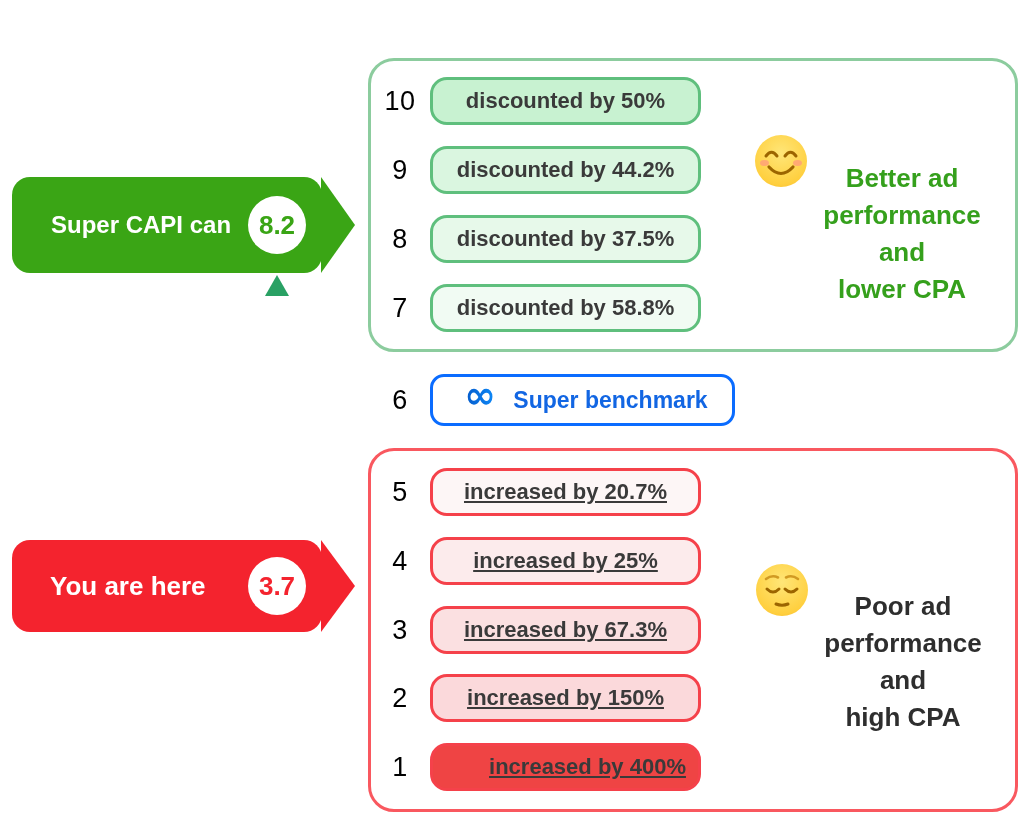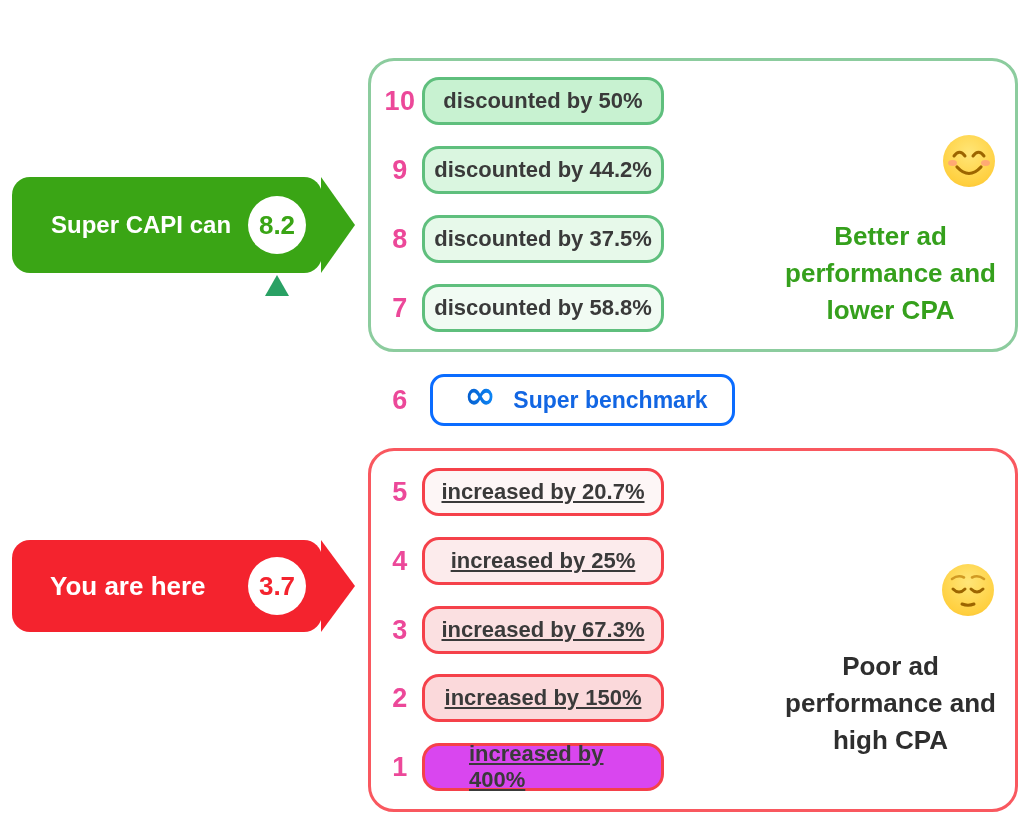--- a/index.html
+++ b/index.html
@@ -10,46 +10,46 @@
   * { box-sizing:border-box; }
 
   
   .section-box { position:absolute; border-radius:26px; background:transparent; }
   .green-box { left:368px; top:58px;  width:650px; height:294px; border:3px solid #8ccc9e; }
   .red-box   { left:368px; top:448px; width:650px; height:364px; border:3px solid #f9585f; }
 
   
   .score-row { position:absolute; left:378px; height:48px; display:flex; align-items:center; }
   .row-num {
-    width:44px; text-align:center; font-size:27px; font-weight:700;
-    color:#ec4899; letter-spacing:0.5px;
+    width:44px; text-align:center; font-size:27px; font-weight:400;
+    color:#000000; letter-spacing:0.5px;
   }
   .pill {
-    width:242px; height:48px; border-radius:17px;
+    width:271px; height:48px; margin-left:8px; border-radius:17px;
     display:flex; align-items:center; justify-content:center;
     font-size:22px; font-weight:600; color:#3a3a3a;
   }
   .pill.g { border:3px solid #5fbf7d; }
   .pill.r { border:3px solid #f5414a;text-decoration:underline; }
 
   .g0 { top:77px; }  .g1 { top:146px; } .g2 { top:215px; } .g3 { top:284px; }
   .r0 { top:468px; } .r1 { top:537px; } .r2 { top:606px; } .r3 { top:674px; } .r4 { top:743px; }
 
   
   .bench-row { position:absolute; left:378px; top:374px; height:52px; display:flex; align-items:center; }
   .bench-pill {
     width:305px; height:52px; margin-left:8px; border-radius:14px;
     border:3px solid #0a6cff; display:flex; align-items:center; justify-content:center;
     gap:10px; color:#1266e3; font-size:23px; font-weight:700; background:transparent;
   }
 
   
   .caption-col {
-    position:absolute; width:242px; display:flex; flex-direction:column;
-    align-items:flex-end; text-align:center;
+    position:absolute; width:242px; display:flex; flex-direction:row;
+    align-items:flex-start; text-align:center;
   }
   .good-col { left:754px; top:134px; }
   .poor-col { left:754px; top:562px; }
   .caption  { margin-top:26px; font-size:26px; line-height:37px; font-weight:700; }
   .good-col .caption { color:#35a01c; }
   .poor-col .caption { color:#2e2e2e; }
 
   
   .callout {
     position:absolute; left:12px; border-radius:18px; display:flex;
@@ -134,21 +134,21 @@
   <div class="score-row r2">
     <span class="row-num">3</span>
     <div class="pill r" style="background-color: rgb(251, 224, 225);">increased by 67.3%</div>
   </div>
   <div class="score-row r3">
     <span class="row-num">2</span>
     <div class="pill r" style="background-color: rgb(251, 217, 219);">increased by 150%</div>
   </div>
   <div class="score-row r4">
     <span class="row-num">1</span>
-    <div class="pill r" style="background-color: #d946ef; padding-left: 44px;">increased by 400%</div>
+    <div class="pill r" style="background-color: #ef4444; padding-left: 44px;">increased by 400%</div>
   </div>
 
   <div class="caption-col good-col">
     <span>
       <svg width="54" height="54" viewBox="0 0 54 54">
         <defs>
           <radialGradient id="sg" cx="0.5" cy="0.35" r="0.8">
             <stop offset="0" stop-color="#ffe678"></stop>
             <stop offset="0.75" stop-color="#ffcf3e"></stop>
             <stop offset="1" stop-color="#f5b52a"></stop>

